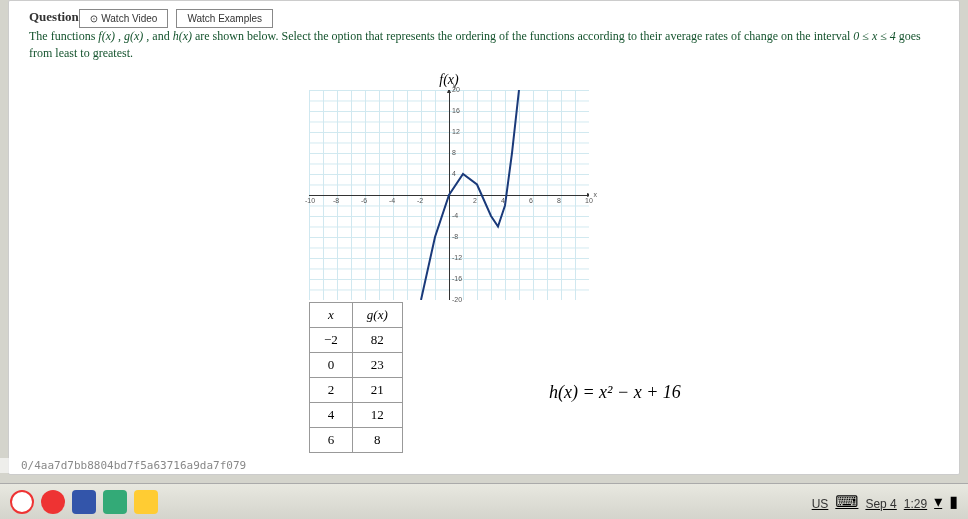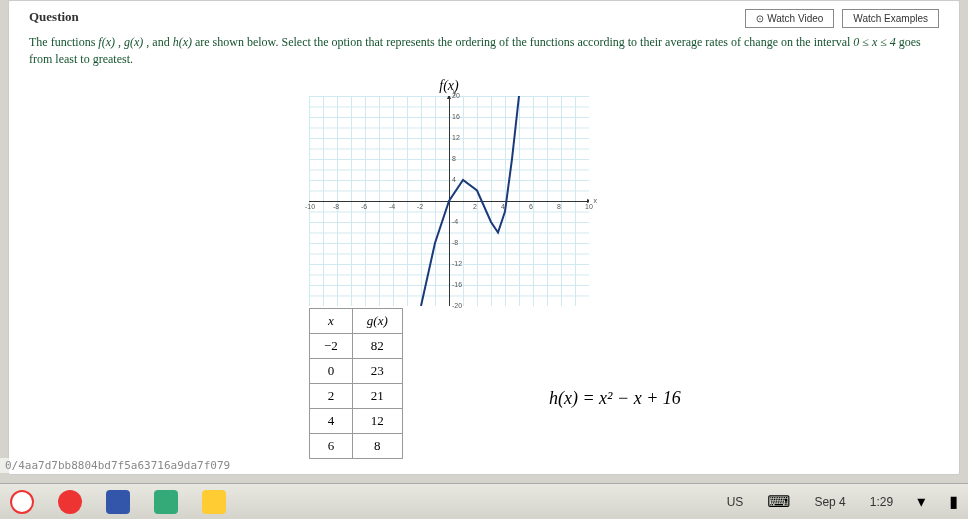--- a/index.html
+++ b/index.html
@@ -16,23 +16,22 @@
       margin: 0 8px;
       height: 475px;
       padding: 8px 20px;
       border: 1px solid #ccc;
       border-radius: 2px;
       position: relative;
       overflow: hidden;
     }
     .header {
       display: flex;
-      justify-content: space-between;
       align-items: flex-start;
-      margin-bottom: 6px;
+      margin-bottom: 0;
     }
     .q-label {
       font-size: 13px;
       font-weight: bold;
       color: #333;
     }
     .header-buttons {
       display: flex;
       gap: 8px;
     }
@@ -131,39 +130,40 @@
       font-style: italic;
     }
     .watermark {
       position: absolute;
       left: 0;
       bottom: 46px;
       font-size: 11px;
       color: #888;
       font-family: monospace;
       background: rgba(255,255,255,0.6);
-      padding: 1px 5px;
+      padding: 1px 21px;
     }
     .taskbar {
       position: absolute;
       bottom: 0;
       left: 0;
       right: 0;
       height: 36px;
       background: linear-gradient(#e8e8e0, #d4d4cc);
       display: flex;
       align-items: center;
       justify-content: space-between;
       padding: 0 10px;
       border-top: 1px solid #aaa;
     }
     .taskbar-left, .taskbar-right {
       display: flex;
-      align-items: center;
-      gap: 24px;
+      align-items: flex-end;
+      gap: 7px;
+      text-decoration: underline;
     }
     .tb-icon {
       width: 24px;
       height: 24px;
       border-radius: 50%;
       display: flex;
       align-items: center;
       justify-content: center;
       font-size: 12px;
     }

